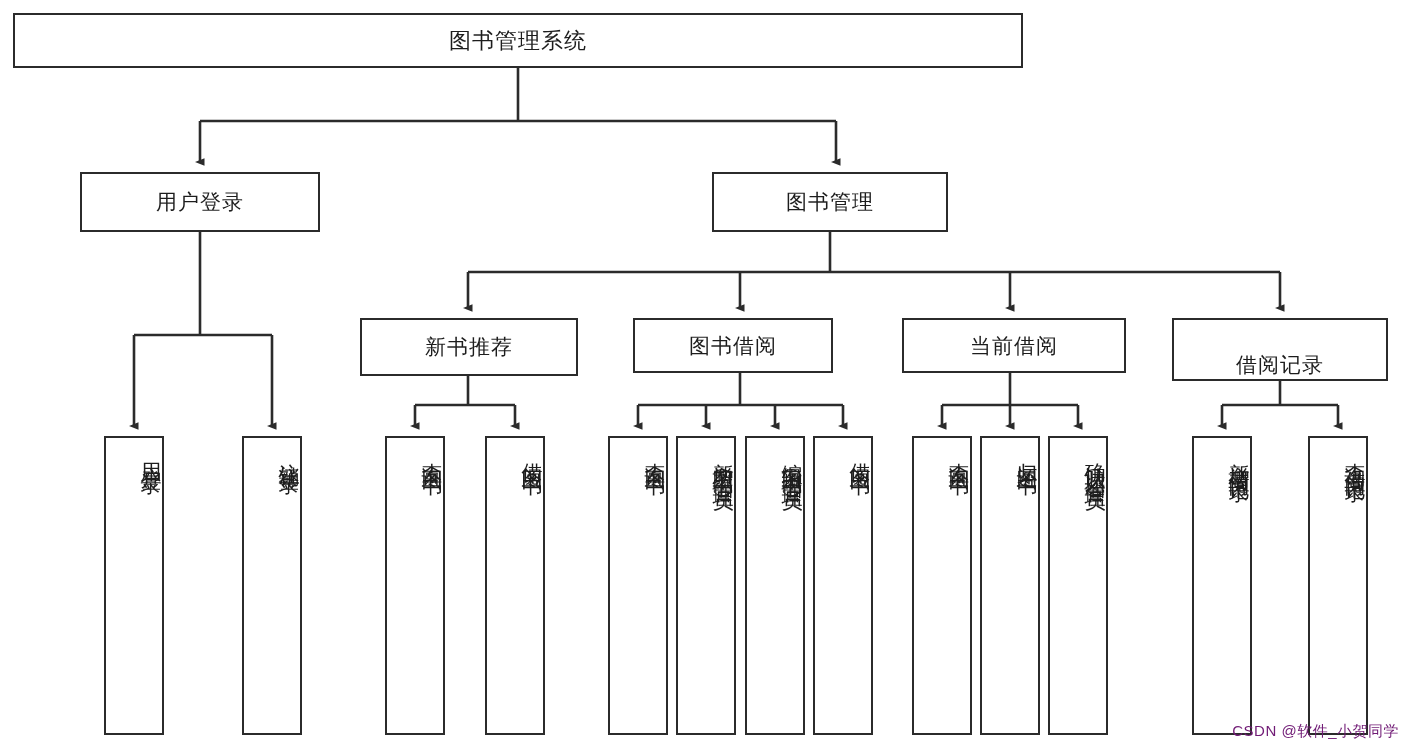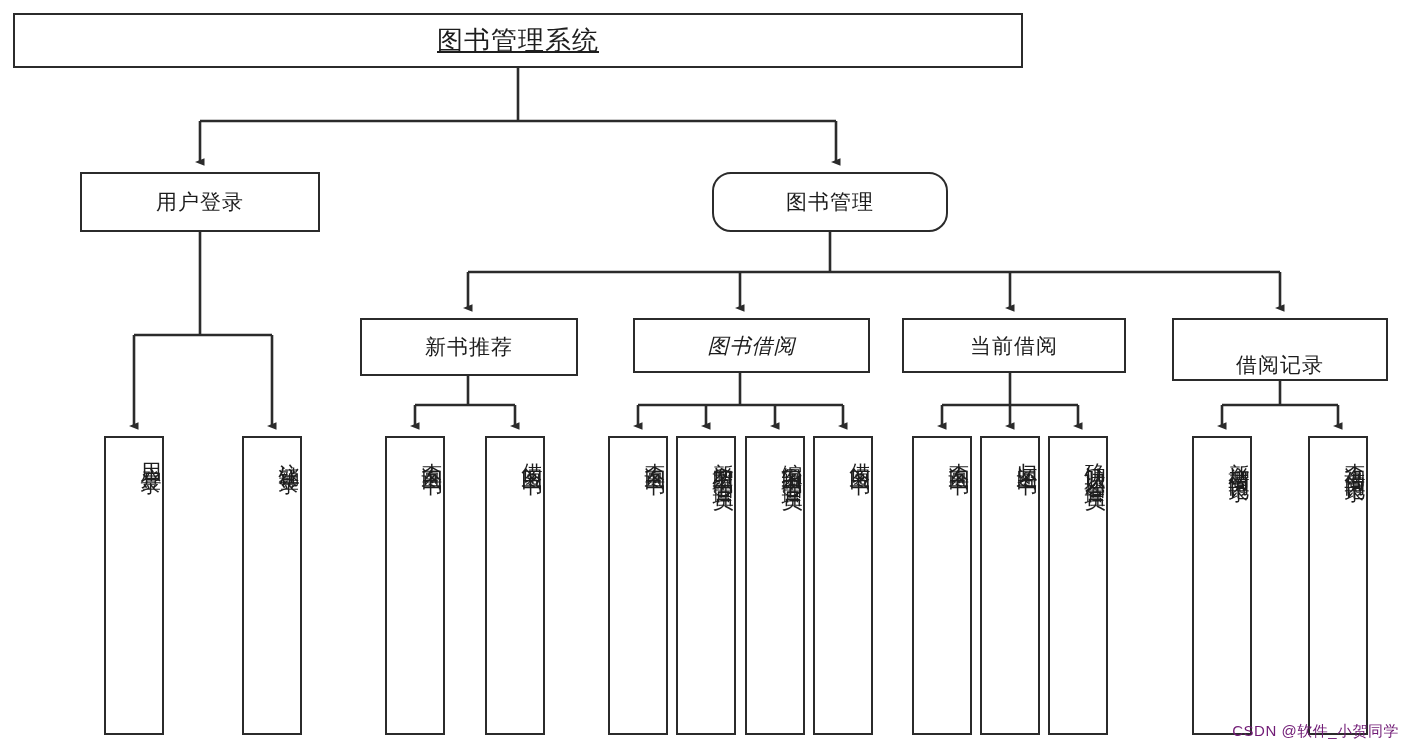--- a/index.html
+++ b/index.html
@@ -15,21 +15,21 @@
     position:absolute;
     box-sizing:border-box;
     border:2px solid #2b2b2b;
     background:#ffffff;
     display:flex;
     align-items:center;
     justify-content:center;
     color:#1d1d1d;
   }
   .node.horiz{font-size:21px;letter-spacing:1px;}
-  .node.root{font-size:26px;letter-spacing:1px;text-decoration:underline;}
+  .node.root{font-size:22px;letter-spacing:1px;}
   .node.leaf{
     writing-mode:vertical-rl;
     text-orientation:upright;
     align-items:flex-start;
     justify-content:flex-start;
     padding-top:8px;
     font-size:21px;
     letter-spacing:4px;
     line-height:1.0;
     white-space:nowrap;
@@ -106,28 +106,28 @@
     </g>
   </svg>
 
   <div class="node root" style="left:13px;top:13px;width:1010px;height:55px;">
     <span>图书管理系统</span>
   </div>
 
   <div class="node horiz" style="left:80px;top:172px;width:240px;height:60px;">
     <span>用户登录</span>
   </div>
-  <div class="node horiz" style="left:712px;top:172px;width:236px;height:60px;border-radius:19px;">
+  <div class="node horiz" style="left:712px;top:172px;width:236px;height:60px;">
     <span>图书管理</span>
   </div>
 
   <div class="node horiz" style="left:360px;top:318px;width:218px;height:58px;">
     <span>新书推荐</span>
   </div>
-  <div class="node horiz" style="left:633px;top:318px;width:237px;height:55px;font-style:italic;">
+  <div class="node horiz" style="left:633px;top:318px;width:200px;height:55px;">
     <span>图书借阅</span>
   </div>
   <div class="node horiz" style="left:902px;top:318px;width:224px;height:55px;">
     <span>当前借阅</span>
   </div>
   <div class="node horiz" style="left:1172px;top:318px;width:216px;height:63px;align-items:flex-end;">
     <span>借阅记录</span>
   </div>
 
   <div class="node leaf" style="left:104px;top:436px;width:60px;height:299px;">

